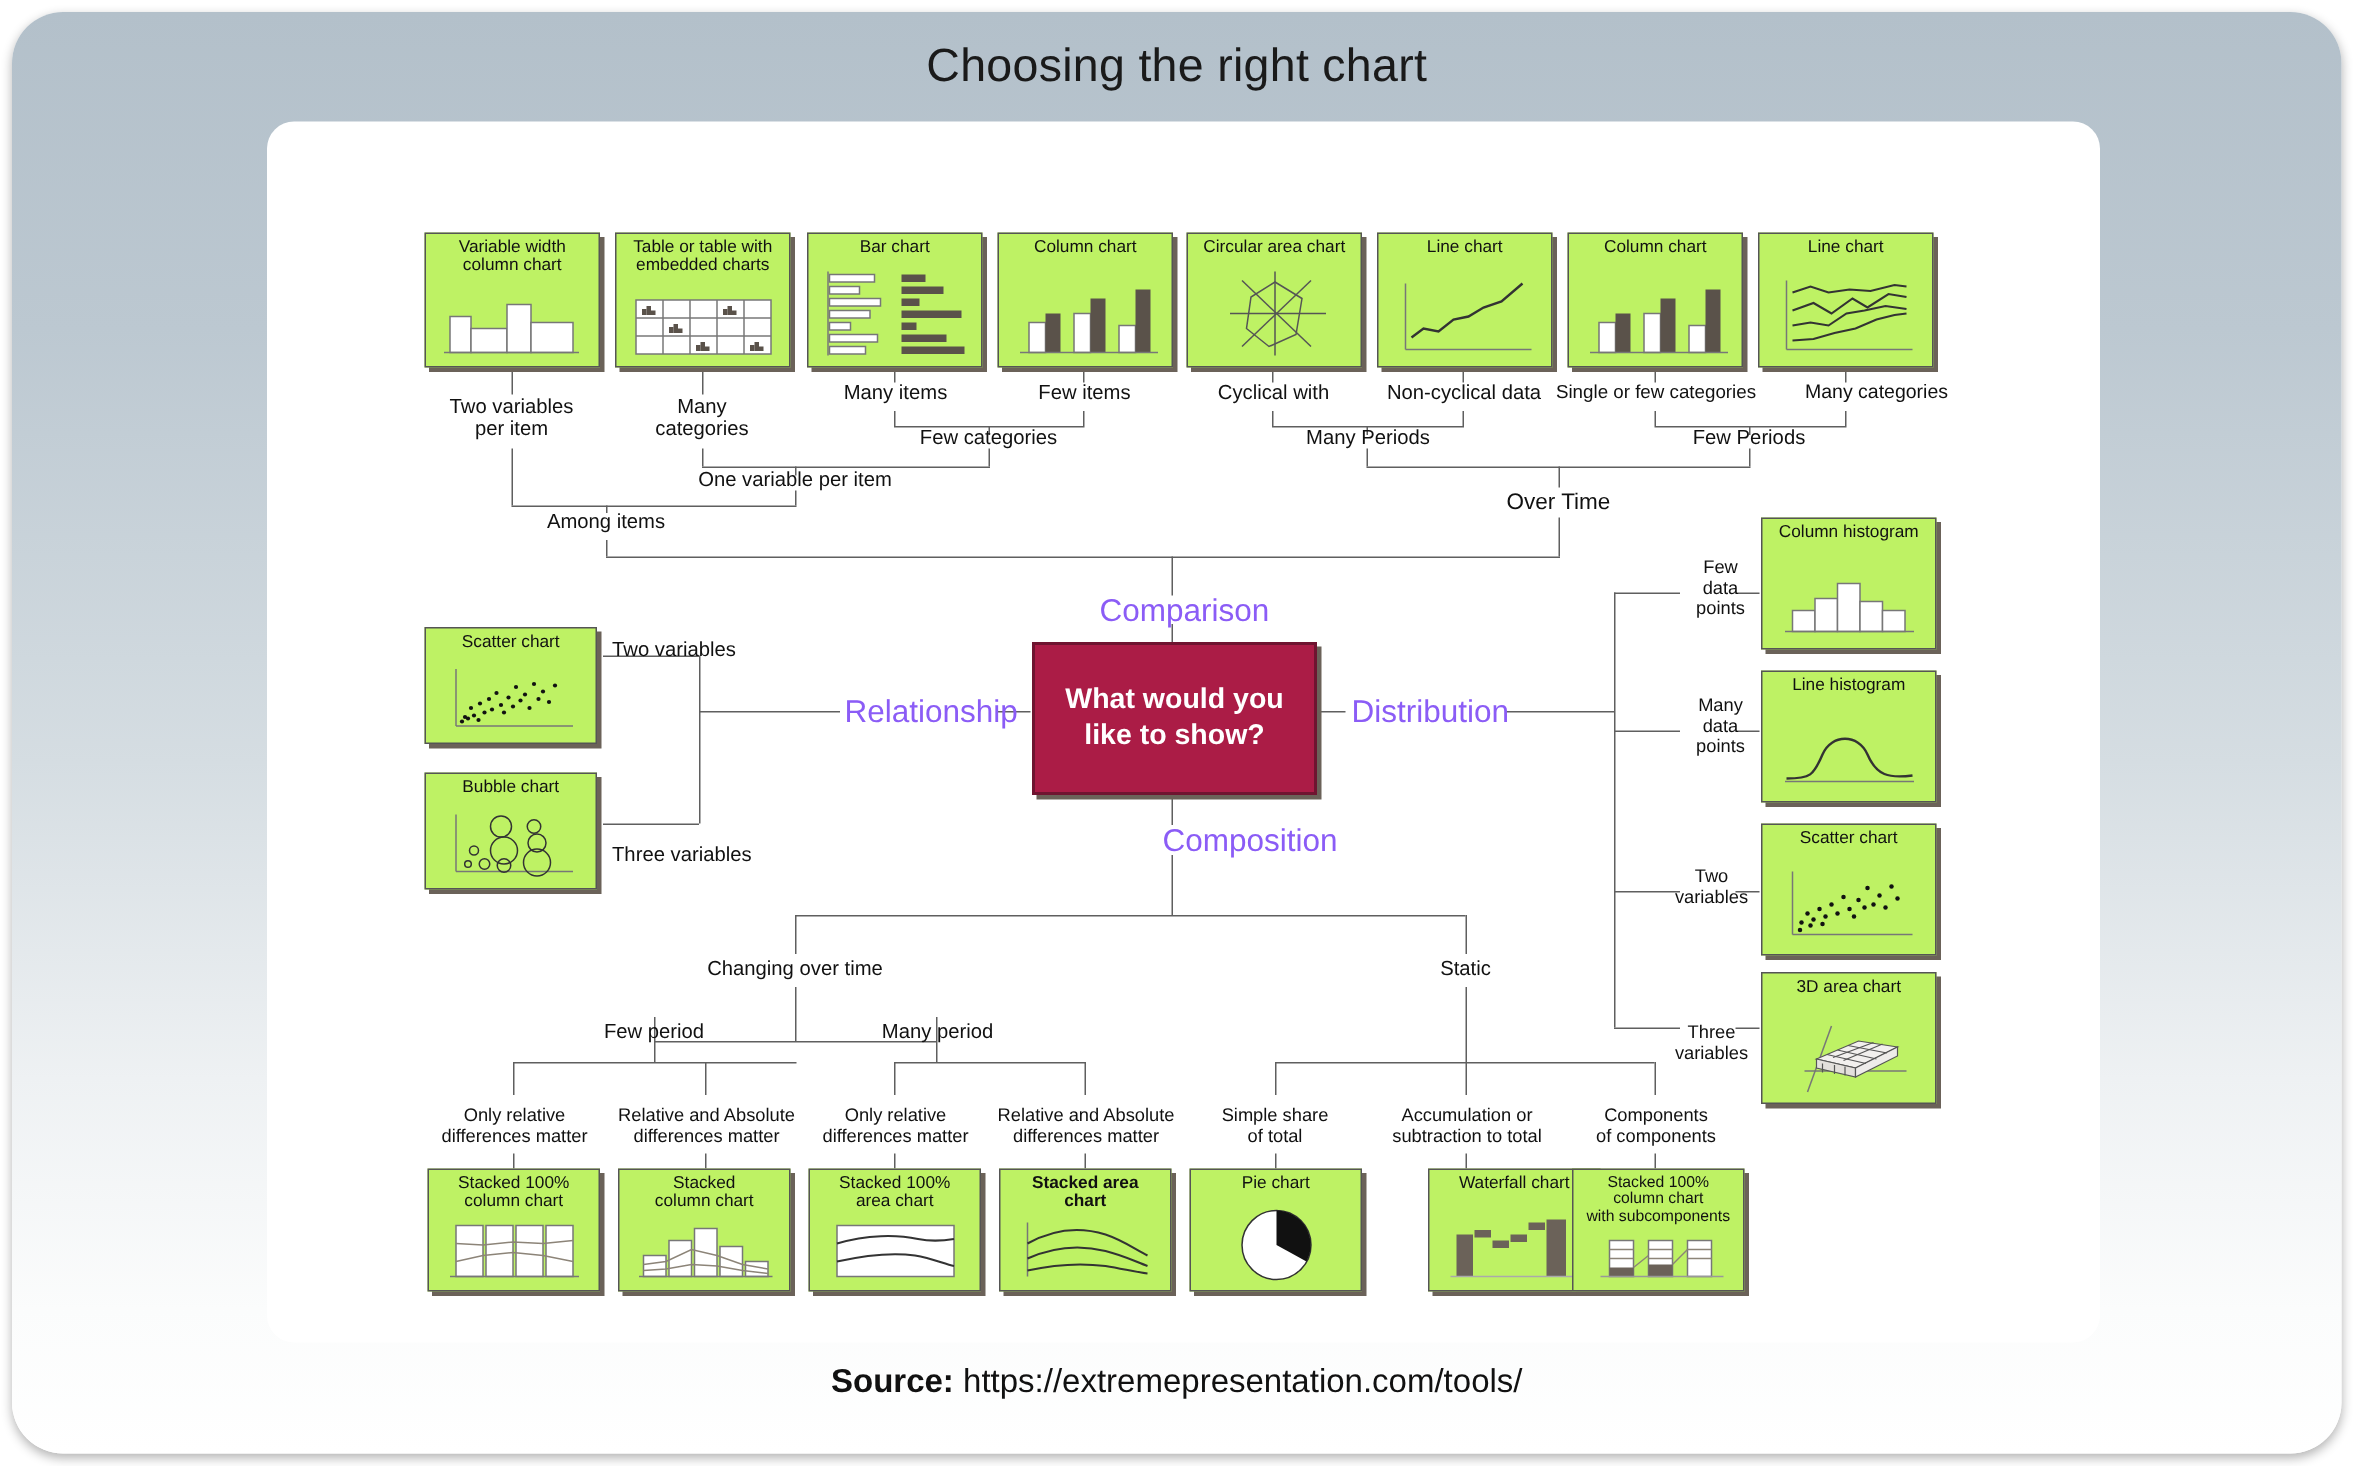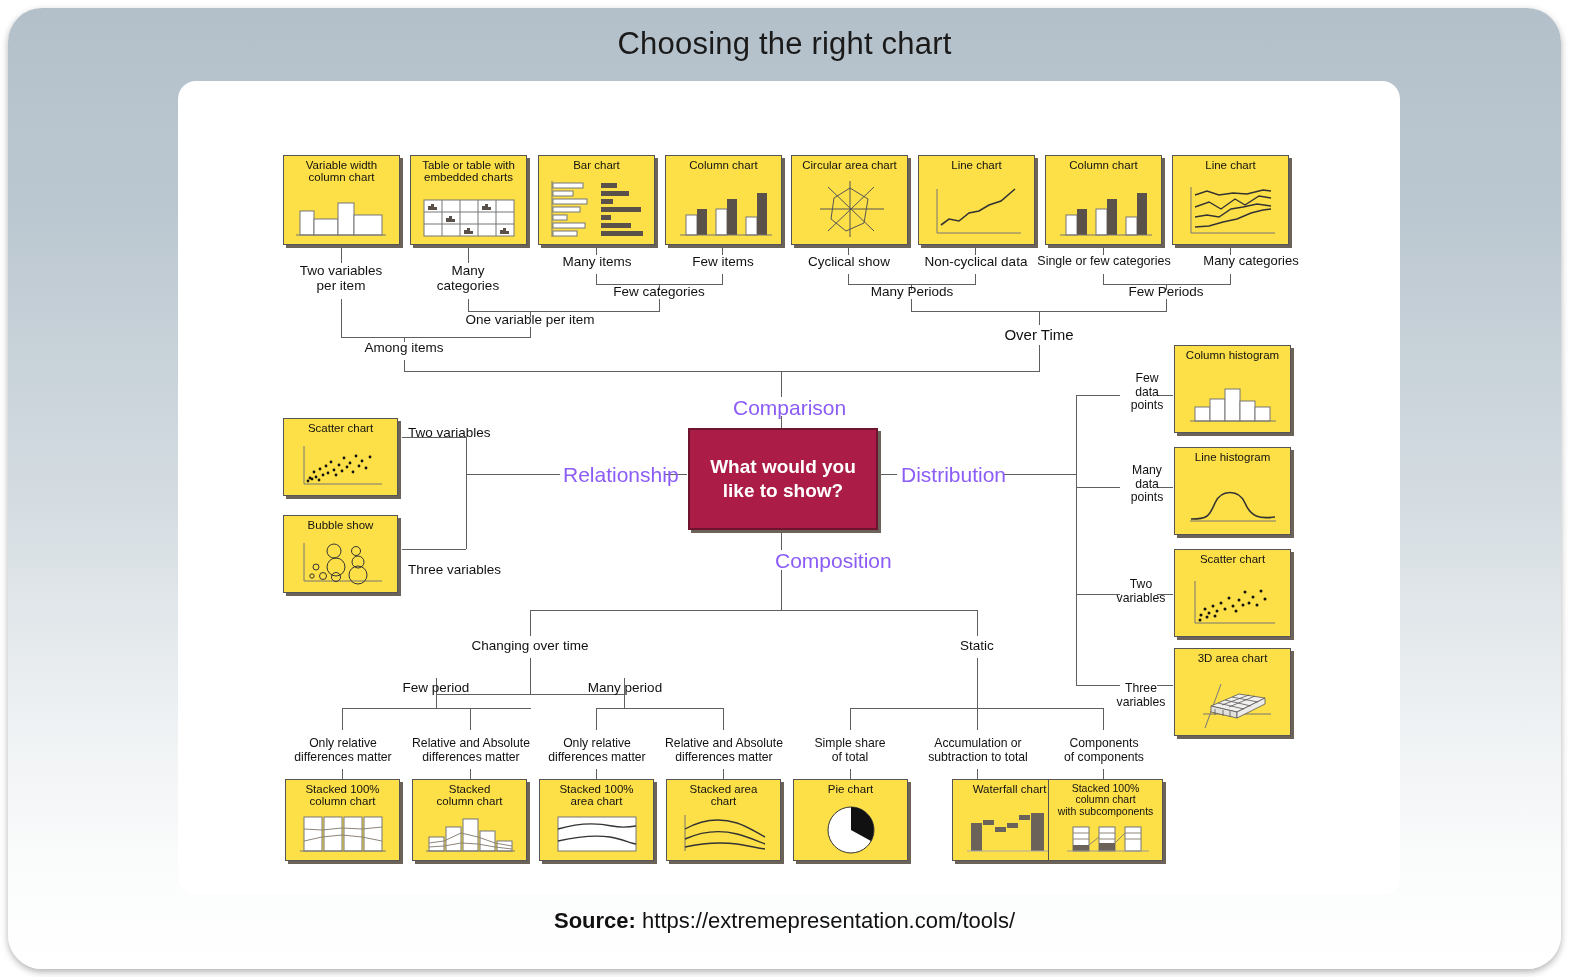--- a/index.html
+++ b/index.html
@@ -33,21 +33,21 @@
     position:absolute;left:0;top:97px;width:1569px;text-align:center;
     font-size:22px;font-weight:bold;color:#111;letter-spacing:.1px;
   }
   
   #source{
     position:absolute;left:0;top:908px;width:1569px;text-align:center;
     font-size:22px;color:#111;
   }
   #source b{font-weight:bold;}
   .card-box{
-    position:absolute;background:#fde047;border:1px solid #555;
+    position:absolute;background:#bef264;border:1px solid #555;
     box-shadow:3px 3px 0 0 #6b6259;
     box-sizing:border-box;
   }
   .card-box .ttl{
     display:block;text-align:center;color:#111;line-height:1.08;
     font-size:11.5px;padding-top:3px;
   }
   .card-box .art{position:absolute;left:0;right:0;bottom:3px;top:auto;}
   .card-box svg{display:block;margin:0 auto;}
 
@@ -294,21 +294,21 @@
         <g stroke="#555" fill="none">
           <line x1="52" y1="2" x2="52" y2="58"></line>
             <line x1="22" y1="30" x2="86" y2="30"></line>
           <line x1="30" y1="8" x2="76" y2="52"></line>
             <line x1="76" y1="8" x2="30" y2="52"></line>
           <polygon points="52,9 70,20 66,44 48,52 33,40 36,19"></polygon>
         </g>
       </svg>
     </div>
   </div>
-  <div class="lbl" style="left:786px;top:254px;width:126px;">Cyclical show</div>
+  <div class="lbl" style="left:786px;top:254px;width:126px;">Cyclical with</div>
 
   <div class="card-box" style="left:918px;top:155px;width:117px;height:90px;">
     <span class="ttl">Line chart</span>
     <div class="art">
       <svg width="104" height="54" viewBox="0 0 104 54">
         <line x1="12" y1="2" x2="12" y2="46" stroke="#777"></line>
         <line x1="12" y1="46" x2="96" y2="46" stroke="#777"></line>
         <polyline points="16,38 24,32 34,34 44,26 54,24 64,18 76,14 90,2" fill="none" stroke="#333" stroke-width="1.6"></polyline>
       </svg>
     </div>
@@ -386,21 +386,21 @@
           <circle cx="18" cy="37" r="1.4"></circle>
             <circle cx="22" cy="35" r="1.4"></circle>
             <circle cx="29" cy="36" r="1.4"></circle>
         </g>
       </svg>
     </div>
   </div>
   <div class="lbl" style="left:408px;top:425px;width:120px;text-align:left;">Two variables</div>
 
   <div class="card-box" style="left:283px;top:515px;width:115px;height:78px;">
-    <span class="ttl">Bubble show</span>
+    <span class="ttl">Bubble chart</span>
     <div class="art">
       <svg width="102" height="48" viewBox="0 0 102 48">
         <line x1="14" y1="2" x2="14" y2="40" stroke="#777"></line>
         <line x1="14" y1="40" x2="92" y2="40" stroke="#777"></line>
         <g fill="none" stroke="#333">
           <circle cx="44" cy="10" r="7"></circle>
             <circle cx="66" cy="10" r="4.5"></circle>
           <circle cx="46" cy="26" r="9"></circle>
             <circle cx="68" cy="21" r="6"></circle>
           <circle cx="26" cy="26" r="3"></circle>
@@ -552,21 +552,21 @@
     <div class="art">
       <svg width="102" height="44" viewBox="0 0 102 44">
         <rect x="12" y="4" width="78" height="34" fill="#fff" stroke="#777"></rect>
         <path d="M12,16 C32,10 52,10 66,13 C76,15 84,14 90,13" fill="none" stroke="#333" stroke-width="1.4"></path>
         <path d="M12,28 C30,24 50,22 64,24 C76,26 84,30 90,31" fill="none" stroke="#333" stroke-width="1.4"></path>
       </svg>
     </div>
   </div>
 
   <div class="lbl2" style="left:657px;top:737px;width:134px;">Relative and Absolute<br>differences matter</div>
-  <div class="card-box" style="left:666px;top:779px;width:115px;height:82px;">
+  <div class="card-box" style="left:666px;top:779px;width:115px;height:82px;font-weight:bold;">
     <span class="ttl">Stacked area<br>chart</span>
     <div class="art">
       <svg width="102" height="44" viewBox="0 0 102 44">
         <line x1="12" y1="2" x2="12" y2="38" stroke="#777"></line>
         <path d="M12,16 C30,6 48,5 64,10 C76,14 84,20 92,24" fill="none" stroke="#333" stroke-width="1.4"></path>
         <path d="M12,26 C30,18 48,17 64,21 C76,24 84,28 92,31" fill="none" stroke="#333" stroke-width="1.4"></path>
         <path d="M12,34 C30,30 48,29 64,31 C76,33 84,35 92,36" fill="none" stroke="#333" stroke-width="1.4"></path>
       </svg>
     </div>
   </div>

